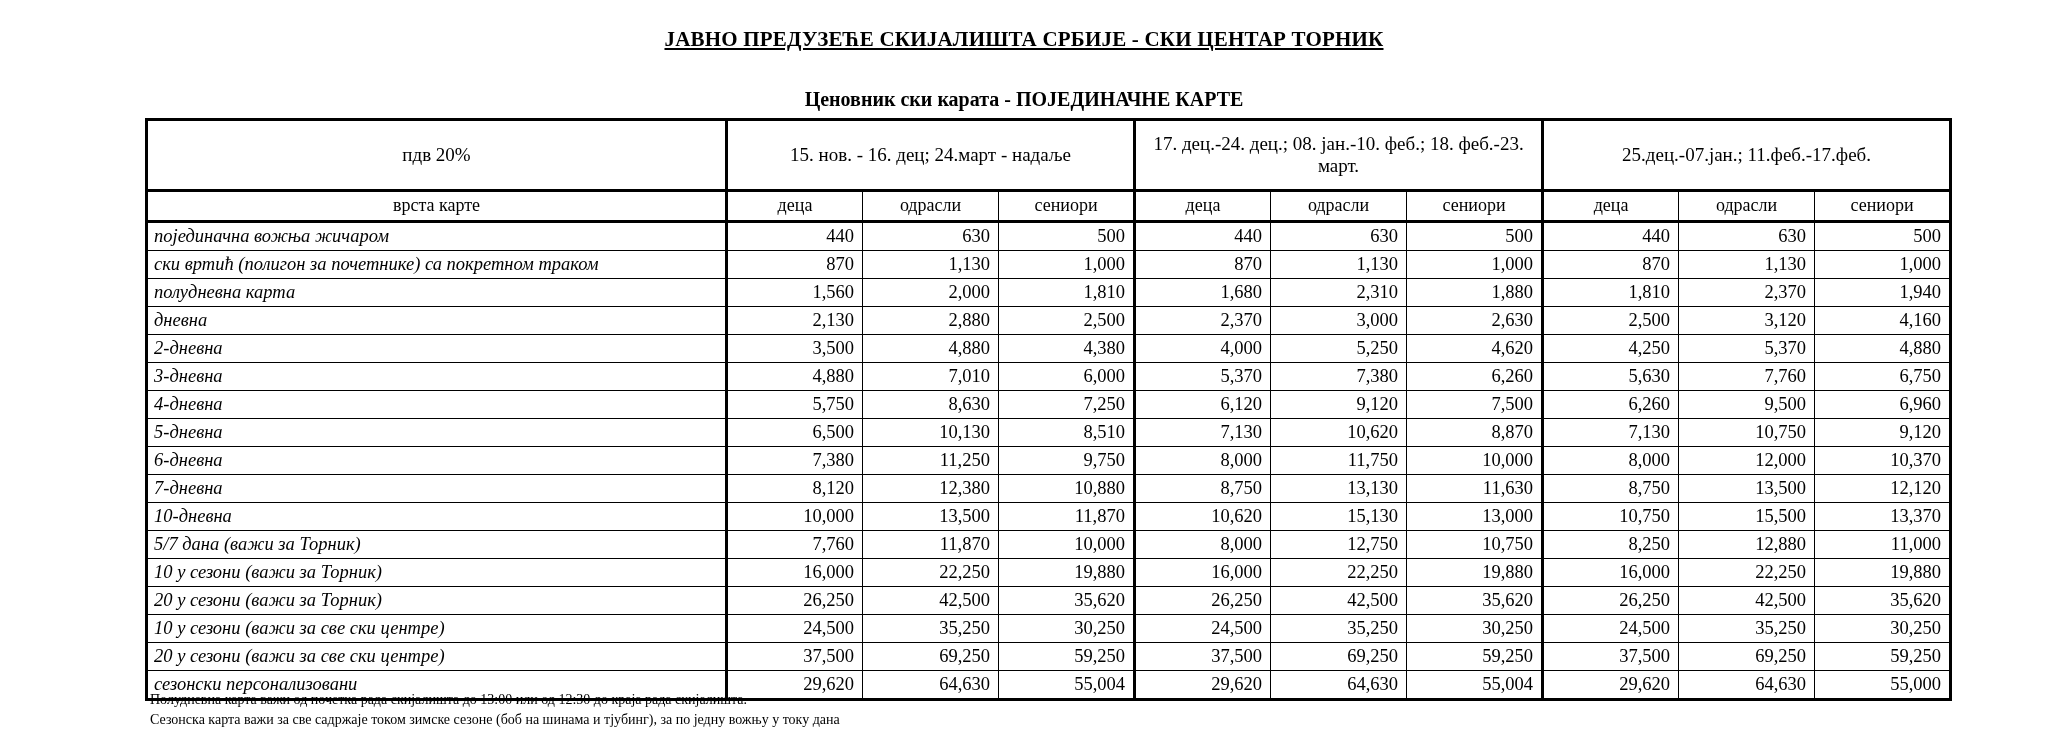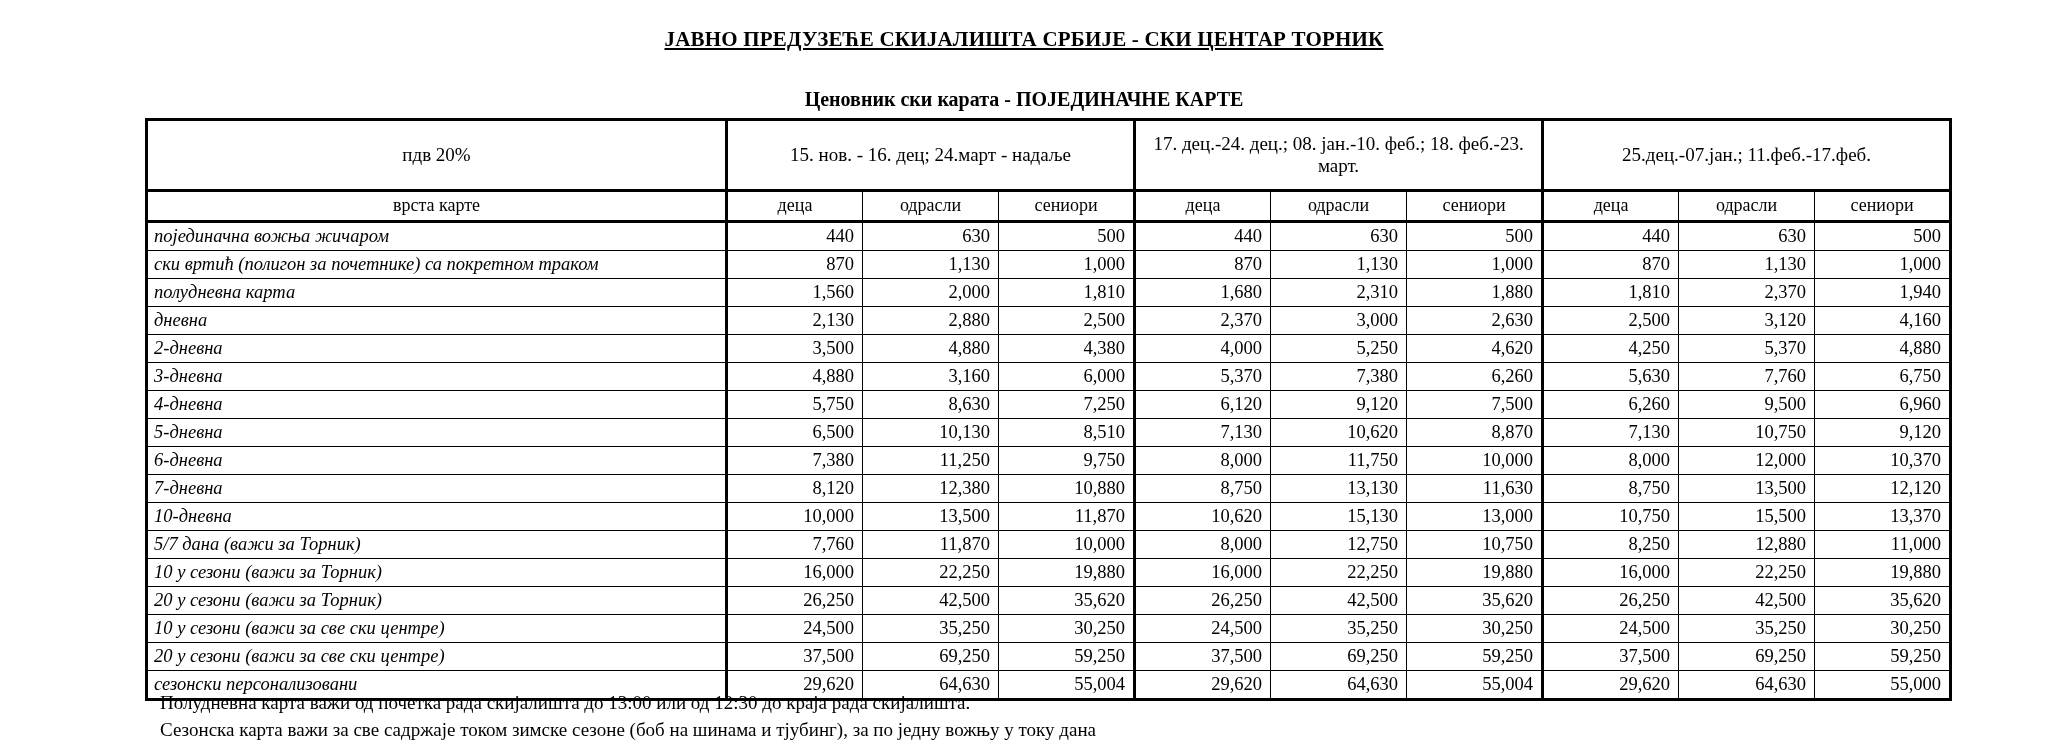--- a/index.html
+++ b/index.html
@@ -104,24 +104,24 @@
     text-align: right;
     font-size: 18.5px;
     height: 25px;
     padding-right: 8px;
     white-space: nowrap;
   }
   .col-label { width: 580px; }
   .col-num  { width: 136px; }
   .notes {
     position: absolute;
-    left: 160px;
+    left: 150px;
     top: 690px;
     width: 1800px;
-    font-size: 19px;
+    font-size: 14px;
     line-height: 1.42;
   }
   .notes div { white-space: nowrap; }
 </style>
 </head>
 <body>
 
 <div class="page">
 
   <div class="doc-title">ЈАВНО ПРЕДУЗЕЋЕ СКИЈАЛИШТА СРБИЈЕ - СКИ ЦЕНТАР ТОРНИК</div>
@@ -221,21 +221,21 @@
             <td class="num grp-start">4,000</td>
             <td class="num">5,250</td>
             <td class="num grp-end">4,620</td>
             <td class="num grp-start">4,250</td>
             <td class="num">5,370</td>
             <td class="num grp-end">4,880</td>
           </tr>
           <tr>
             <td class="rowlabel">3-дневна</td>
             <td class="num grp-start">4,880</td>
-            <td class="num">3,160</td>
+            <td class="num">7,010</td>
             <td class="num grp-end">6,000</td>
             <td class="num grp-start">5,370</td>
             <td class="num">7,380</td>
             <td class="num grp-end">6,260</td>
             <td class="num grp-start">5,630</td>
             <td class="num">7,760</td>
             <td class="num grp-end">6,750</td>
           </tr>
           <tr>
             <td class="rowlabel">4-дневна</td>

